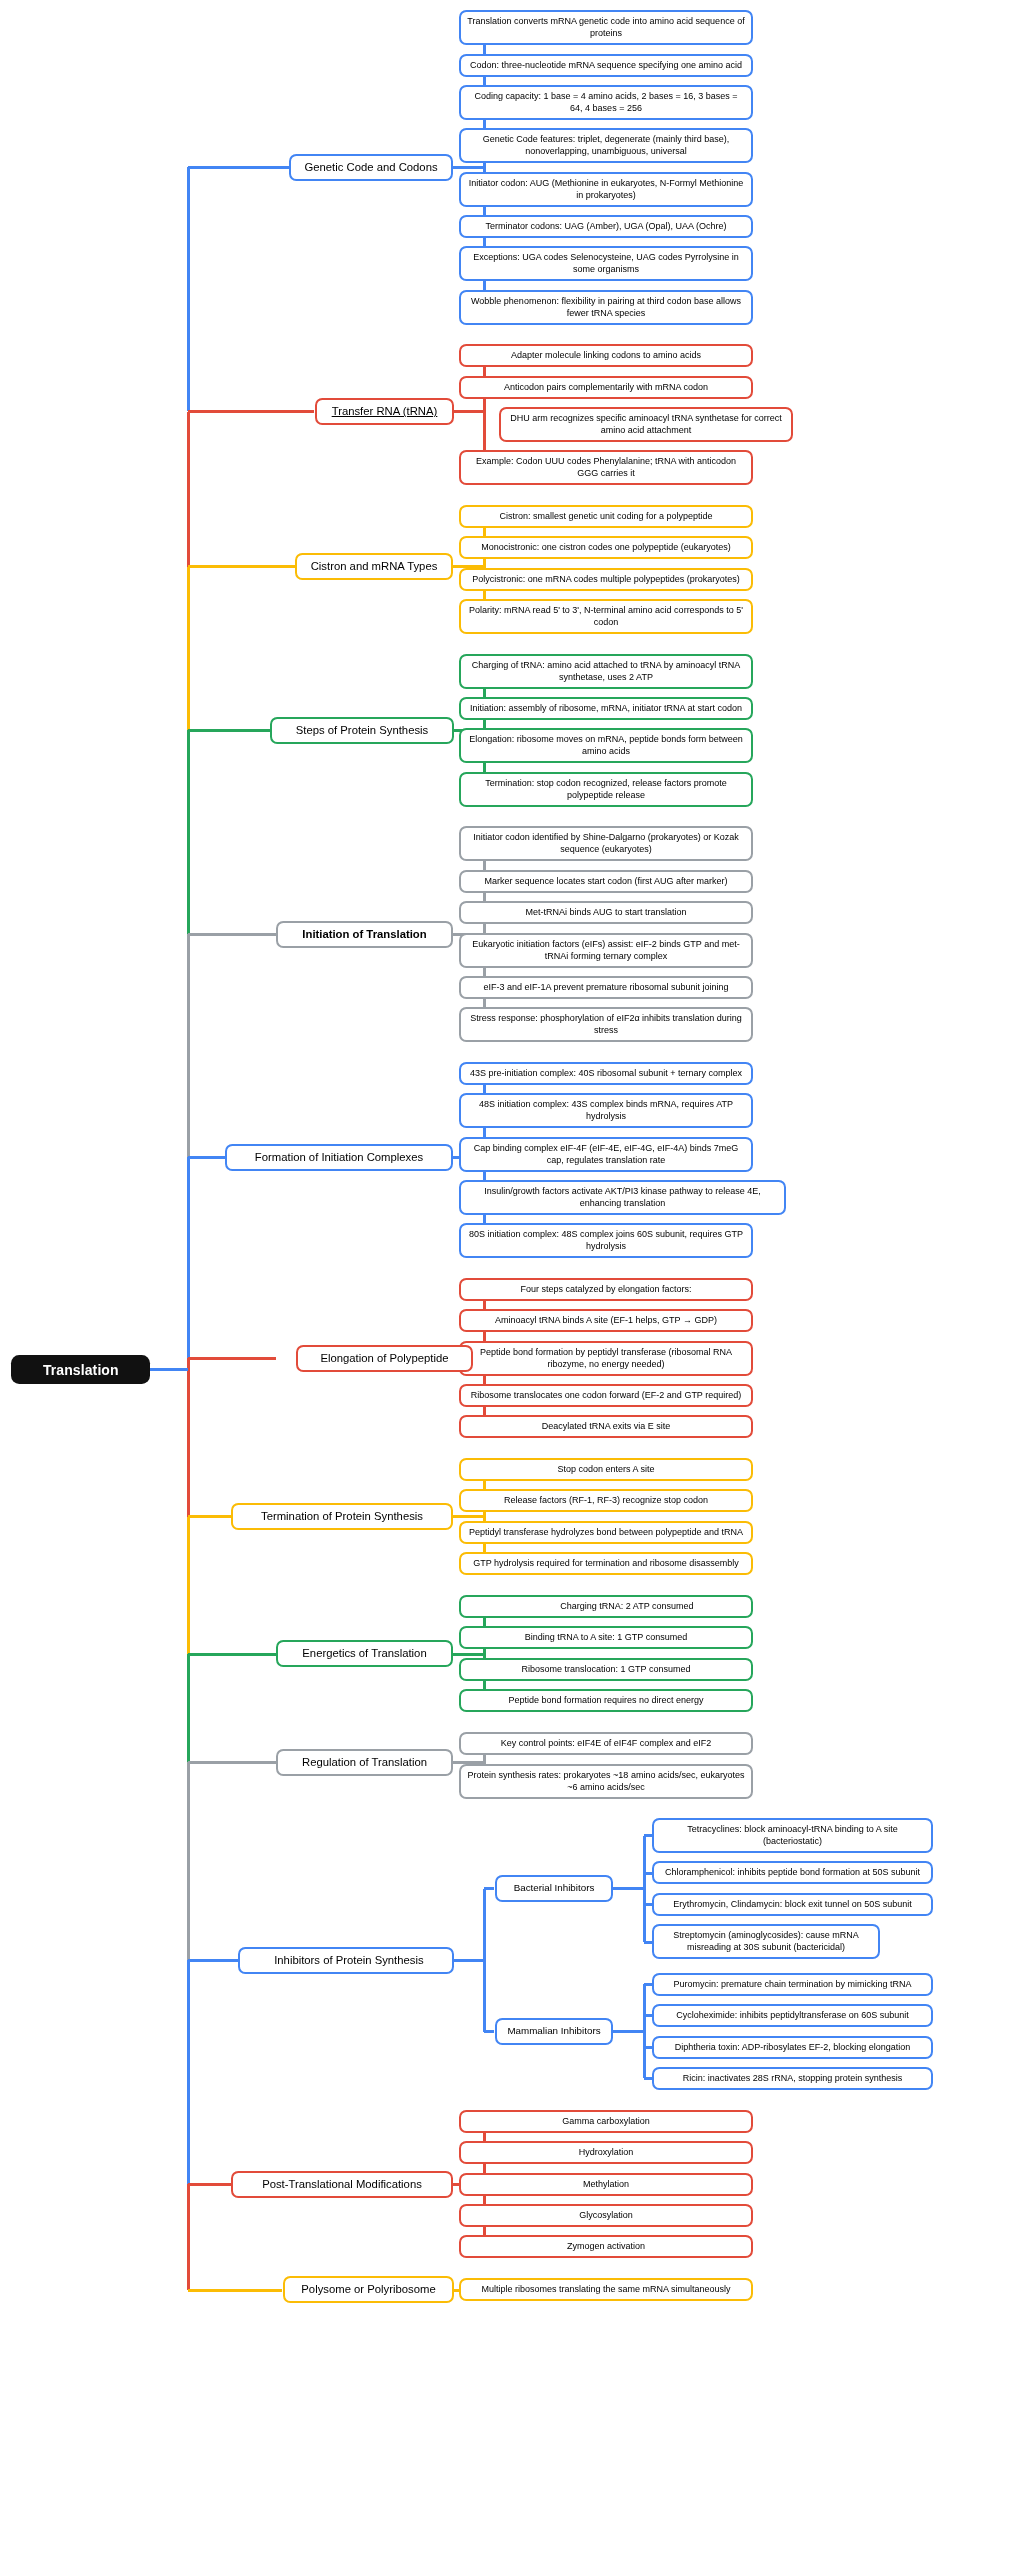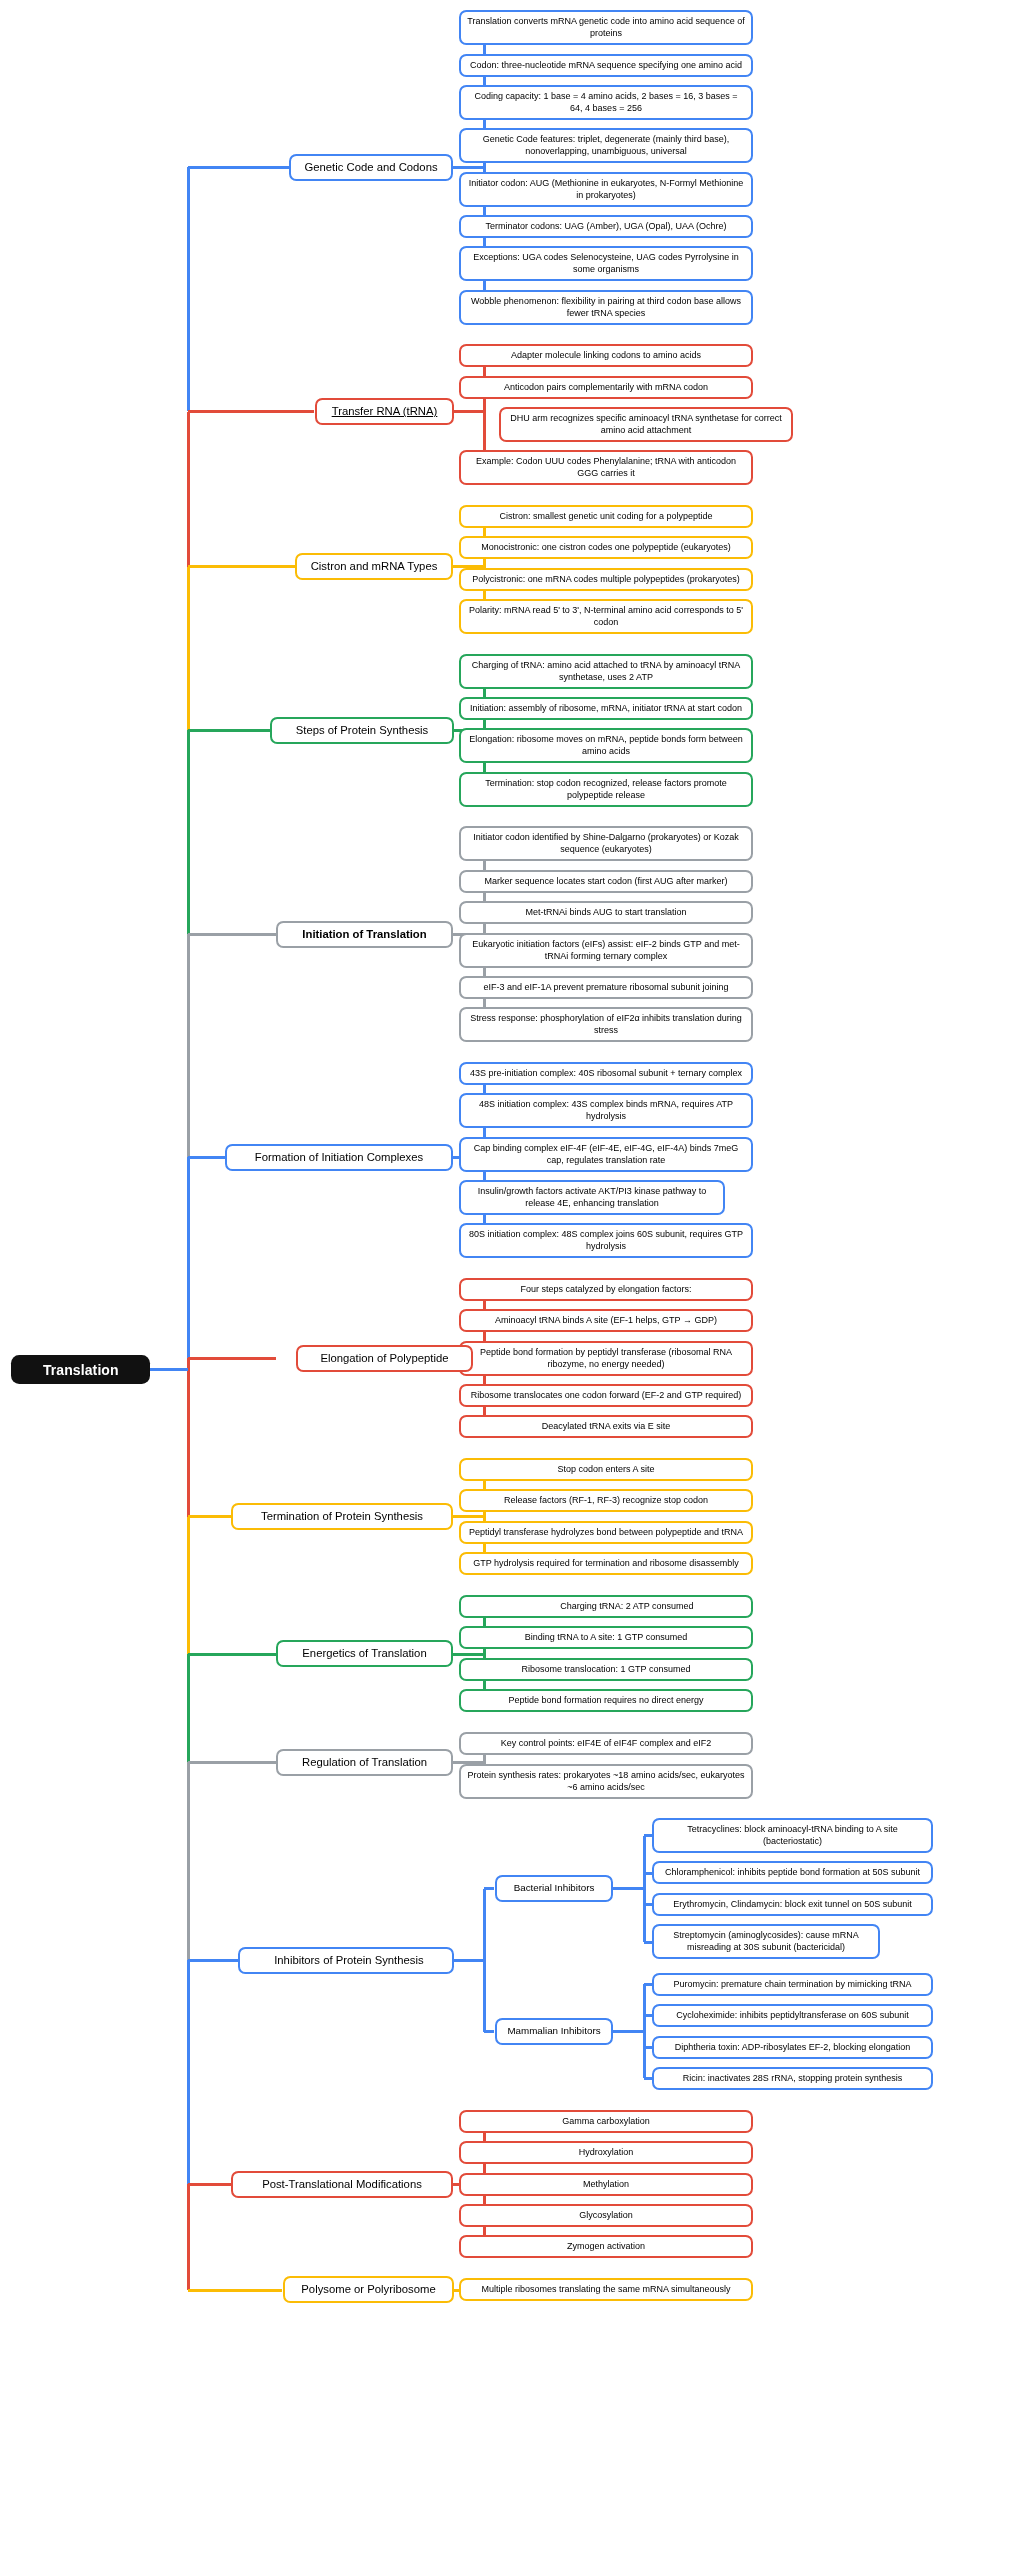--- a/index.html
+++ b/index.html
@@ -127,21 +127,21 @@
     <div class="lnk v b-gray" style="left: 483px; top: 844px; height: 181px;"></div>
     <div class="lnk h b-gray" style="left: 484px; top: 843px;"></div>
     <div class="lnk h b-gray" style="left: 484px; top: 880px;"></div>
     <div class="lnk h b-gray" style="left: 484px; top: 911px;"></div>
     <div class="lnk h b-gray" style="left: 484px; top: 949px;"></div>
     <div class="lnk h b-gray" style="left: 484px; top: 986px;"></div>
     <div class="lnk h b-gray" style="left: 484px; top: 1023px;"></div>
     <div class="node leaf c-blue" style="left: 459px; top: 1062px; width: 294px; height: 23px;">43S pre-initiation complex: 40S ribosomal subunit + ternary complex</div>
     <div class="node leaf c-blue" style="left: 459px; top: 1093px; width: 294px; height: 35px;">48S initiation complex: 43S complex binds mRNA, requires ATP hydrolysis</div>
     <div class="node leaf c-blue" style="left: 459px; top: 1137px; width: 294px; height: 35px;">Cap binding complex eIF-4F (eIF-4E, eIF-4G, eIF-4A) binds 7meG cap, regulates translation rate</div>
-    <div class="node leaf c-blue" style="left: 459px; top: 1180px; width: 266px; height: 35px;">Insulin/growth factors activate AKT/PI3 kinase pathway to release 4E, enhancing translation</div>
+    <div class="node leaf c-blue" style="left: 459px; top: 1180px; width: 327px; height: 35px;">Insulin/growth factors activate AKT/PI3 kinase pathway to release 4E, enhancing translation</div>
     <div class="node leaf c-blue" style="left: 459px; top: 1223px; width: 294px; height: 35px;">80S initiation complex: 48S complex joins 60S subunit, requires GTP hydrolysis</div>
     <div class="node brch c-blue" style="left: 225px; top: 1144px; width: 228px; height: 27px;">Formation of Initiation Complexes</div>
     <div class="lnk h b-blue" style="left: 453px; top: 1156px; width: 31px;"></div>
     <div class="lnk v b-blue" style="left: 483px; top: 1073px; height: 167px;"></div>
     <div class="lnk h b-blue" style="left: 484px; top: 1072px;"></div>
     <div class="lnk h b-blue" style="left: 484px; top: 1109px;"></div>
     <div class="lnk h b-blue" style="left: 484px; top: 1153px;"></div>
     <div class="lnk h b-blue" style="left: 484px; top: 1196px;"></div>
     <div class="lnk h b-blue" style="left: 484px; top: 1239px;"></div>
     <div class="node leaf c-red" style="left: 459px; top: 1278px; width: 294px; height: 23px;">Four steps catalyzed by elongation factors:</div>

